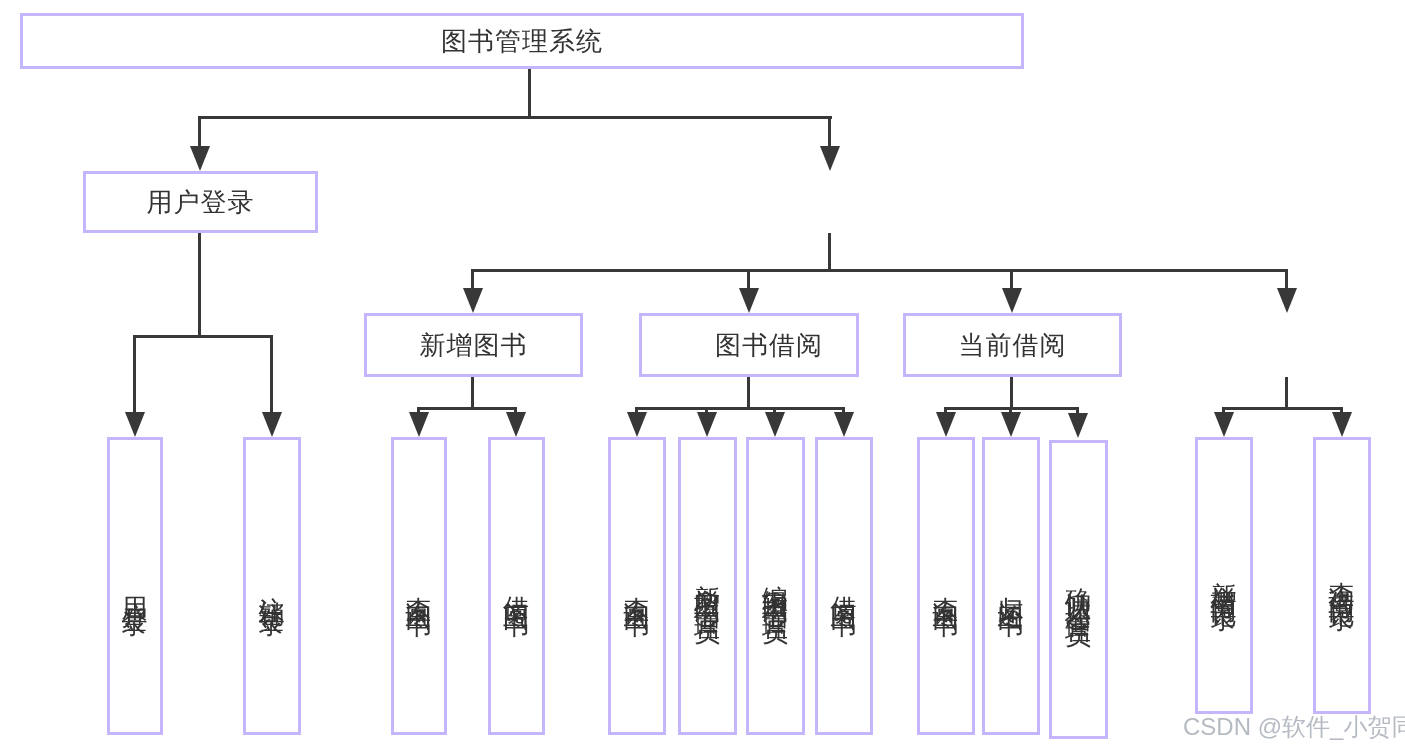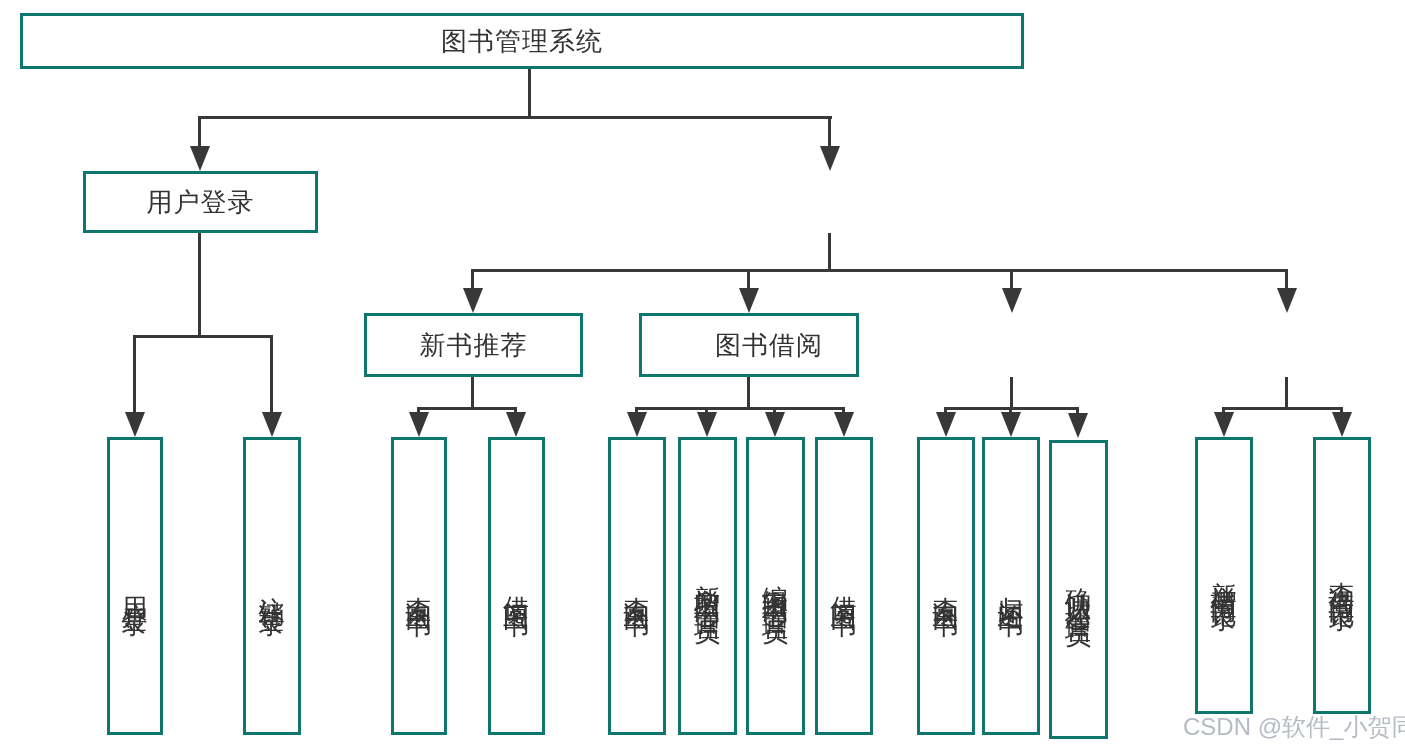--- a/index.html
+++ b/index.html
@@ -1,21 +1,21 @@
 <!DOCTYPE html>
 <html><head>
 <meta charset="utf-8">
 <style>
   html,body{margin:0;padding:0;background:#ffffff;}
   .canvas{
     position:relative;width:1405px;height:747px;background:#ffffff;overflow:hidden;
     font-family:"Liberation Sans","DejaVu Sans",sans-serif;color:#333333;
   }
   .box{
-    position:absolute;box-sizing:border-box;border:3px solid #0f766e;background:#ffffff;
+    position:absolute;box-sizing:border-box;border:3px solid #c4b5fd;background:#ffffff;
     display:flex;align-items:center;justify-content:center;
   }
   .hbox{font-size:26px;letter-spacing:1px;white-space:nowrap;}
   .vbox{
     writing-mode:vertical-rl;text-orientation:mixed;
     font-size:26px;letter-spacing:5px;line-height:1;
   }
   .vline{position:absolute;width:3px;background:#383838;}
   .hline{position:absolute;height:3px;background:#383838;}
   .arrow{
@@ -60,24 +60,27 @@
   <div class="vline" style="left:471px;top:269px;height:21px;"></div>
   <div class="arrow" style="left:463px;top:288px;"></div>
   <div class="vline" style="left:747px;top:269px;height:21px;"></div>
   <div class="arrow" style="left:739px;top:288px;"></div>
   <div class="vline" style="left:1010px;top:269px;height:21px;"></div>
   <div class="arrow" style="left:1002px;top:288px;"></div>
   <div class="vline" style="left:1285px;top:269px;height:21px;"></div>
   <div class="arrow" style="left:1277px;top:288px;"></div>
 
   <div class="box hbox" style="left:364px;top:313px;width:219px;height:64px;">
-    <span>新书推荐</span>
+    <span>新增图书</span>
   </div>
   <div class="box hbox" style="left:639px;top:313px;width:220px;height:64px;padding-left:40px;">
     <span>图书借阅</span>
+  </div>
+  <div class="box hbox" style="left:903px;top:313px;width:219px;height:64px;">
+    <span>当前借阅</span>
   </div>
 
   <div class="vline" style="left:471px;top:377px;height:30px;"></div>
   <div class="hline" style="left:417px;top:407px;width:100px;"></div>
   <div class="vline" style="left:417px;top:407px;height:7px;"></div>
   <div class="arrow" style="left:409px;top:412px;"></div>
   <div class="vline" style="left:514px;top:407px;height:7px;"></div>
   <div class="arrow" style="left:506px;top:412px;"></div>
 
   <div class="vline" style="left:747px;top:377px;height:30px;"></div>

